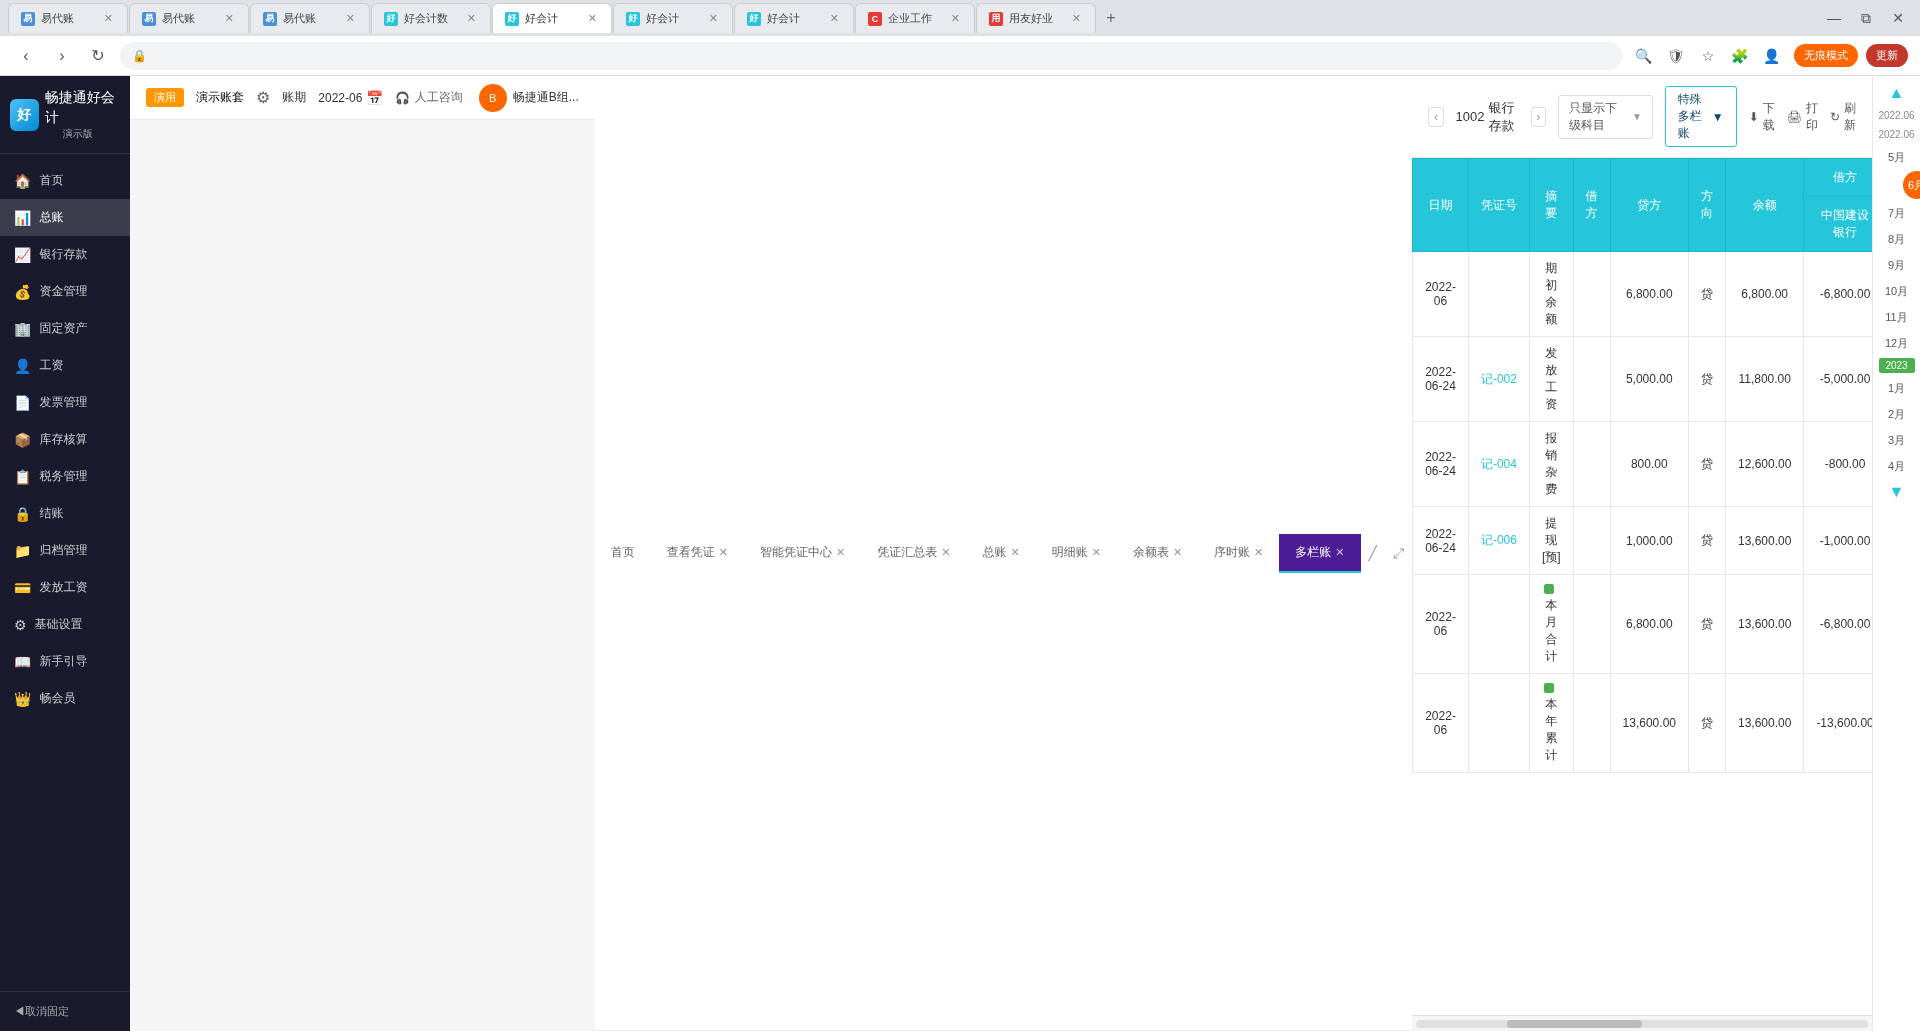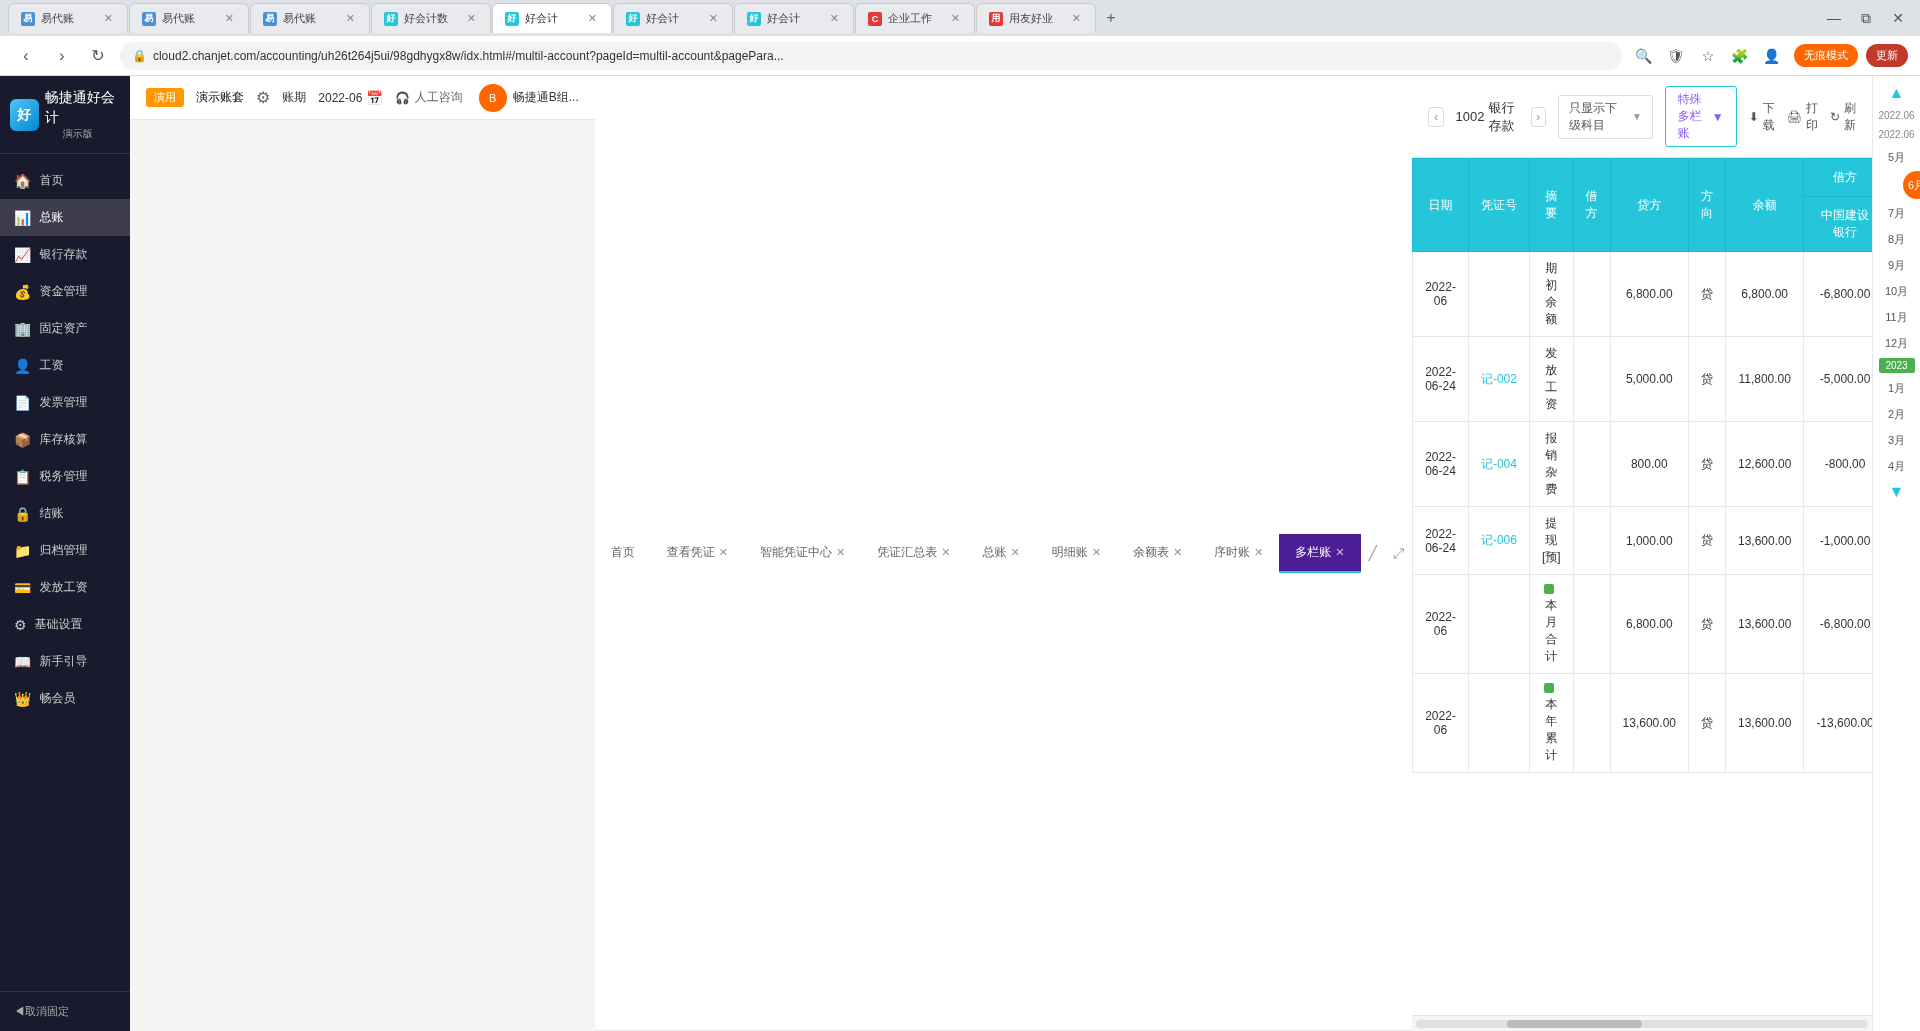--- a/index.html
+++ b/index.html
@@ -72,21 +72,21 @@
 
     
     .account-toolbar { display: flex; align-items: center; padding: 10px 16px; gap: 12px; border-bottom: 1px solid #e8e8e8; background: #fff; }
     .nav-arrow { width: 20px; height: 20px; display: flex; align-items: center; justify-content: center; cursor: pointer; border: 1px solid #ddd; border-radius: 3px; color: #999; font-size: 12px; }
     .account-selector { display: flex; align-items: center; gap: 4px; font-size: 13px; color: #333; font-weight: 500; }
     .account-code { color: #333; }
     .account-name { color: #333; }
     .show-sub-btn { display: flex; align-items: center; gap: 4px; padding: 4px 10px; border: 1px solid #ddd; border-radius: 3px; font-size: 12px; color: #555; cursor: pointer; background: #fff; }
     .dropdown-arrow { font-size: 10px; color: #999; }
     .toolbar-right { margin-left: auto; display: flex; align-items: center; gap: 12px; }
-    .special-btn { display: flex; align-items: center; gap: 4px; padding: 4px 12px; border: 1px solid #26c6da; border-radius: 3px; font-size: 12px; color: #8b5cf6; cursor: pointer; background: #fff; }
+    .special-btn { display: flex; align-items: center; gap: 4px; padding: 4px 12px; border: 1px solid #26c6da; border-radius: 3px; font-size: 12px; color: #0c4a6e; cursor: pointer; background: #fff; }
     .action-btn { display: flex; align-items: center; gap: 4px; font-size: 12px; color: #555; cursor: pointer; }
 
     
     .table-container { flex: 1; overflow: auto; }
     .account-table { width: 100%; border-collapse: collapse; }
     .account-table th { background: #26c6da; color: #fff; padding: 10px 12px; text-align: center; font-size: 12px; font-weight: normal; border: 1px solid #1bb8cc; position: sticky; top: 0; z-index: 2; }
     .account-table td { padding: 8px 12px; text-align: center; border: 1px solid #e8e8e8; font-size: 12px; color: #333; background: #fff; }
     .td-left { text-align: left; }
     .td-right { text-align: right; }
     .link-text { color: #26c6da; cursor: pointer; text-decoration: none; }
@@ -173,21 +173,20 @@
     <div class="browser-btn">✕</div>
   </div>
 </div>
 
 <div class="address-bar">
   <div class="nav-btn">‹</div>
   <div class="nav-btn">›</div>
   <div class="nav-btn">↻</div>
   <div class="url-bar">
     <span style="color:#999; font-size:12px;">🔒</span>
-    <span class="url-text">cloud2.chanjet.com/accounting/uh26t264j5ui/98gdhygx8w/idx.html#/multil-account?pageId=multil-account&amp;pagePara...</span>
   </div>
   <div class="addr-actions">
     <div class="addr-btn">🔍</div>
     <div class="addr-btn">🛡</div>
     <div class="addr-btn">☆</div>
     <div class="addr-btn">🧩</div>
     <div class="addr-btn">👤</div>
   </div>
   <div class="wuhen-btn">无痕模式</div>
   <div class="update-btn">更新</div>

